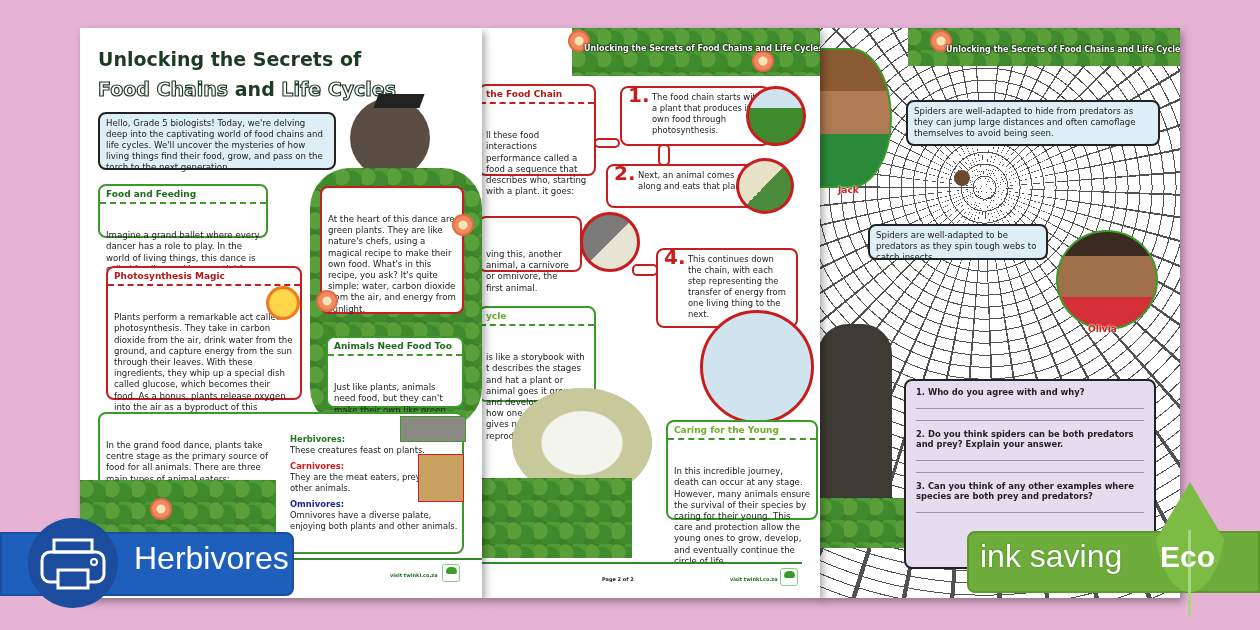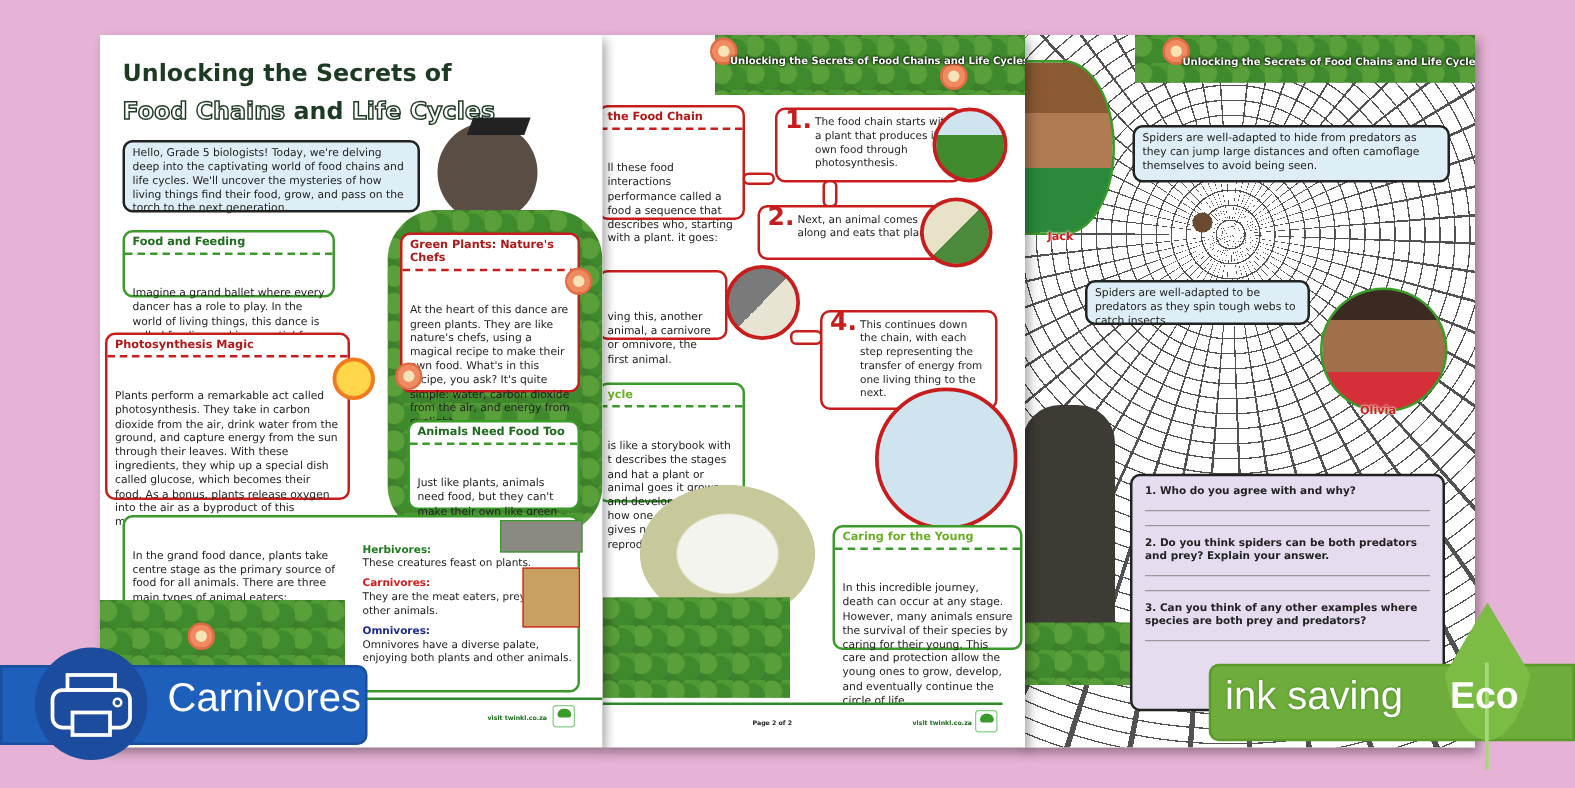--- a/index.html
+++ b/index.html
@@ -142,27 +142,26 @@
   <div style="position:absolute;left:270px;top:70px;width:80px;height:80px;border-radius:50%;background:#5a4e44;"></div>
   <div style="position:absolute;left:296px;top:66px;width:46px;height:14px;background:#222;transform:skewX(-20deg);"></div>
   <div class="leaves" style="left:230px;top:140px;width:172px;height:260px;border-radius:40px;"></div>
 
   <div class="box" style="left:18px;top:156px;width:170px;height:54px;">
     <div class="hd">Food and Feeding</div>
     <div class="bd">Imagine a grand ballet where every dancer has a role to play. In the world of living things, this dance is called feeding and is essential for survival.</div>
   </div>
 
   <div class="box red" style="left:240px;top:158px;width:144px;height:128px;">
-    <div class="hd">Green Plants: Nature's Chefs</div>
     <div class="bd">At the heart of this dance are green plants. They are like nature's chefs, using a magical recipe to make their own food. What's in this recipe, you ask? It's quite simple: water, carbon dioxide from the air, and energy from sunlight.</div>
   </div>
   <div class="flower" style="left:372px;top:186px;"></div>
   <div class="flower" style="left:236px;top:262px;"></div>
 
-  <div class="box red" style="left:4px;top:238px;width:196px;height:134px;">
+  <div class="box red" style="left:26px;top:238px;width:196px;height:134px;">
     <div class="hd">Photosynthesis Magic</div>
     <div class="bd">Plants perform a remarkable act called photosynthesis. They take in carbon dioxide from the air, drink water from the ground, and capture energy from the sun through their leaves. With these ingredients, they whip up a special dish called glucose, which becomes their food. As a bonus, plants release oxygen into the air as a byproduct of this magical process.</div>
   </div>
   <div style="position:absolute;left:186px;top:258px;width:34px;height:34px;border-radius:50%;background:radial-gradient(circle,#ffd54a 0 55%, #f07a20 60%);"></div>
 
   <div class="box" style="left:246px;top:308px;width:138px;height:72px;">
     <div class="hd">Animals Need Food Too</div>
     <div class="bd">Just like plants, animals need food, but they can't make their own like green plants can. They must search for it.</div>
   </div>
 
@@ -196,19 +195,19 @@
 
 <div class="badge-print"></div>
 <div class="badge-print-circle">
   <svg width="90" height="90" viewBox="0 0 90 90">
     <rect x="26" y="22" width="38" height="12" fill="none" stroke="#fff" stroke-width="3"></rect>
     <rect x="14" y="34" width="62" height="30" rx="8" fill="none" stroke="#fff" stroke-width="3"></rect>
     <rect x="30" y="52" width="30" height="18" fill="#1b4c9e" stroke="#fff" stroke-width="3"></rect>
     <circle cx="66" cy="44" r="3" fill="none" stroke="#fff" stroke-width="2"></circle>
   </svg>
 </div>
-<div class="badge-print-txt">Carnivores</div>
+<div class="badge-print-txt">Herbivores</div>
 
 <div class="badge-eco"></div>
 <div class="badge-eco-txt">ink saving</div>
 <div class="leaf"></div>
 <div style="position:absolute;left:1188px;top:530px;width:3px;height:86px;background:#a6d77a;"></div>
 <div class="eco-txt">Eco</div>
 
 </body></html>

